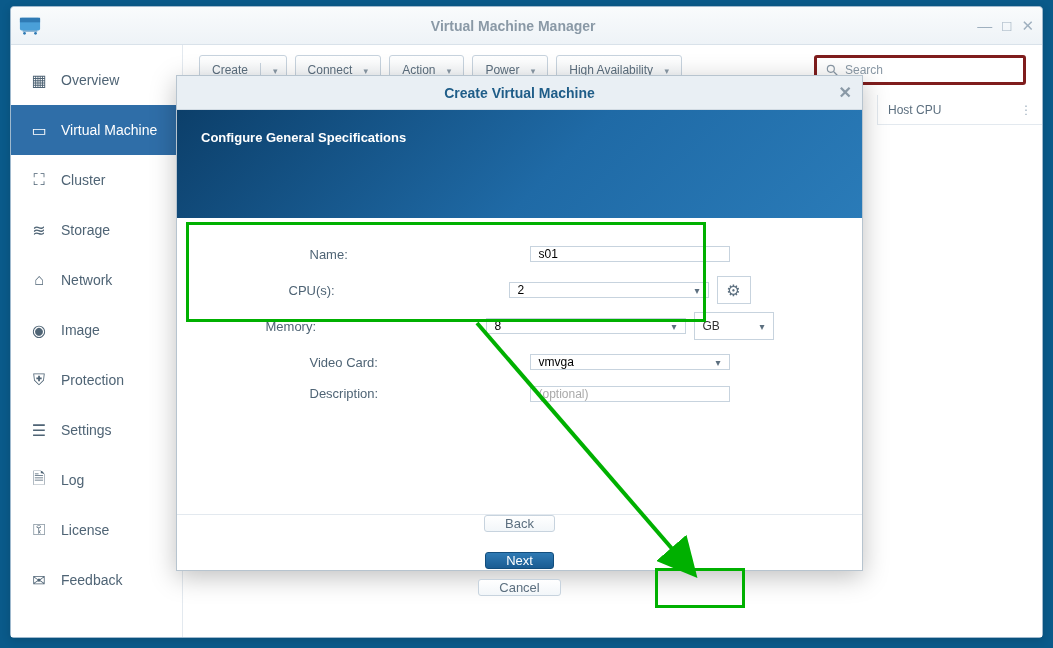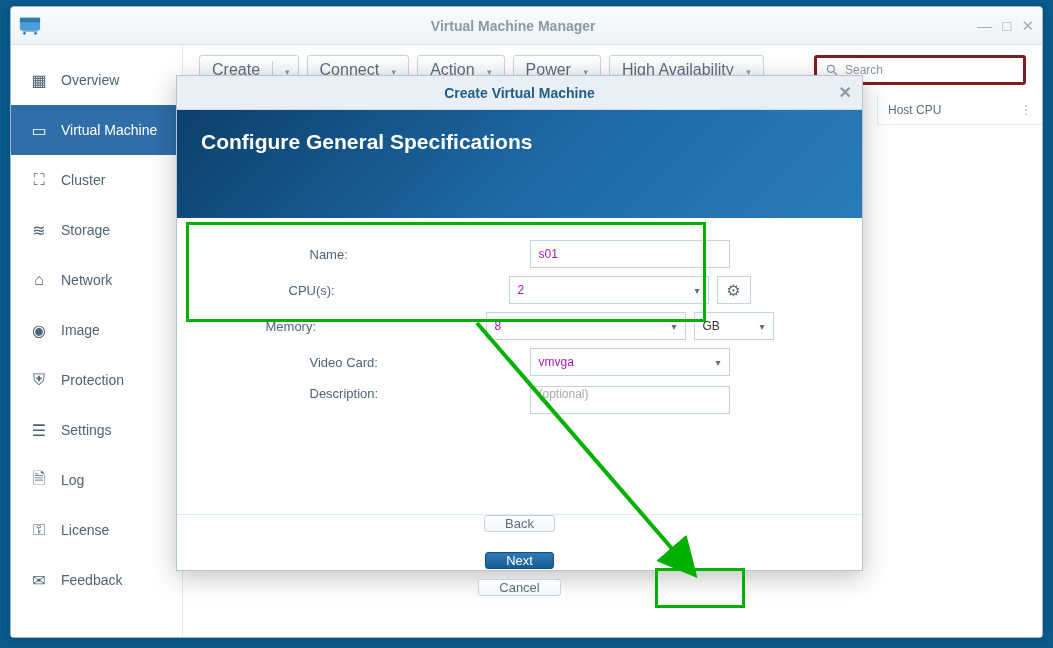--- a/index.html
+++ b/index.html
@@ -11,39 +11,39 @@
   .title { flex: 1; text-align: center; color: #8a99a6; font-weight: bold; font-size: 14px; }
   .win-controls { display:flex; gap:10px; color:#9fb0bf; }
   .win-controls span { cursor:pointer; font-size:15px; }
   .main { flex:1; display:flex; overflow:hidden; }
   .sidebar { width: 172px; background:#fff; border-right:1px solid #e3e9ef; padding-top:10px; }
   .side-item { display:flex; align-items:center; height:50px; padding-left:18px; color:#4f6475; font-size:14px; cursor:pointer; gap:12px; }
   .side-item.active { background:#2f6ea8; color:#fff; }
   .side-icon { width:20px; text-align:center; font-size:16px; }
   .content { flex:1; position:relative; background:#fff; }
   .toolbar { height:50px; display:flex; align-items:center; padding:0 16px; gap:8px; }
-  .tbtn { display:inline-flex; align-items:center; gap:4px; height:30px; padding:0 12px; border:1px solid #c7d3de; background:linear-gradient(#fff,#f2f6f9); border-radius:3px; color:#5c6f7f; font-size:16px; cursor:pointer; }
+  .tbtn { display:inline-flex; align-items:center; gap:4px; height:30px; padding:0 12px; border:1px solid #c7d3de; background:linear-gradient(#fff,#f2f6f9); border-radius:3px; color:#5c6f7f; font-size:12px; cursor:pointer; }
   .tbtn.split { padding:0; }
   .tbtn.split .lbl { padding:0 12px; border-right:1px solid #c7d3de; }
   .tbtn.split .caret { padding:0 8px; }
   .caret::after { content:"▾"; font-size:9px; color:#8a99a6; }
   .search { margin-left:auto; display:flex; align-items:center; border:3px solid #7f1d1d; border-radius:3px; height:30px; width:212px; padding:0 8px; color:#8a99a6; font-size:12px; }
   .search svg { width:14px; height:14px; margin-right:6px; }
   .listhead { position:absolute; right:0; top:50px; width:165px; height:30px; border-left:1px solid #e3e9ef; border-bottom:1px solid #e3e9ef; display:flex; align-items:center; padding:0 10px; color:#5c6f7f; font-size:12px; }
   .listhead .more { margin-left:auto; color:#9fb0bf; }
   .dialog { position:absolute; left:176px; top:75px; width:687px; height:496px; background:#fff; border:1px solid #b7c4cf; box-shadow:0 6px 24px rgba(0,0,0,.25); display:flex; flex-direction:column; }
   .dlg-title { height:34px; background:#e9eff4; border-bottom:1px solid #d2dbe3; display:flex; align-items:center; justify-content:center; color:#1f5d88; font-weight:bold; font-size:14px; position:relative; }
   .dlg-close { position:absolute; right:10px; color:#8a99a6; font-size:16px; cursor:pointer; }
   .dlg-header { height:108px; background:linear-gradient(135deg,#0c3f6a,#1f6aa6 55%,#2a7bb8); color:#fff; padding:20px 24px; }
-  .dlg-header h2 { font-size:21px; margin-bottom:6px; }
+  .dlg-header h2 { font-size:13px; margin-bottom:6px; }
   .dlg-header p { font-size:13px; color:#d8e8f4; }
   .dlg-body { flex:1; padding:18px 24px 10px; position:relative; }
   .frm-row { display:flex; align-items:center; height:36px;justify-content:center; }
   .frm-row label { width:220px; color:#4f6475; font-size:13px; }
-  .frm-row .ctrl { width:200px; height:28px; border:1px solid #c7d3de; background:#fff; display:flex; align-items:center; padding:0 8px; font-size:12px; color:#a21caf; }
+  .frm-row .ctrl { width:200px; height:16px; border:1px solid #c7d3de; background:#fff; display:flex; align-items:center; padding:0 8px; font-size:12px; color:#000000; }
   .frm-row .sel { position:relative; }
   .frm-row .sel::after { content:"▾"; position:absolute; right:8px; color:#5c6f7f; font-size:10px; }
   .gear { width:34px; height:28px; border:1px solid #c7d3de; margin-left:8px; display:flex; align-items:center; justify-content:center; color:#5c6f7f; cursor:pointer; }
   .unit { width:80px; height:28px; border:1px solid #c7d3de; margin-left:8px; display:flex; align-items:center; padding:0 8px; position:relative; font-size:12px; color:#333; }
   .unit::after { content:"▾"; position:absolute; right:8px; color:#5c6f7f; font-size:10px; }
   textarea.ctrl { height:70px; resize:none; font-family:Liberation Sans, sans-serif; font-size:12px; padding:6px 8px; color:#333; }
   textarea.ctrl::placeholder { color:#aaa; }
   .hl { position:absolute; border:3px solid #00b000; pointer-events:none; }
   .hl.a { left:9px; top:4px; width:520px; height:100px; }
   .hl.b { left:478px; top:350px; width:90px; height:40px; }

